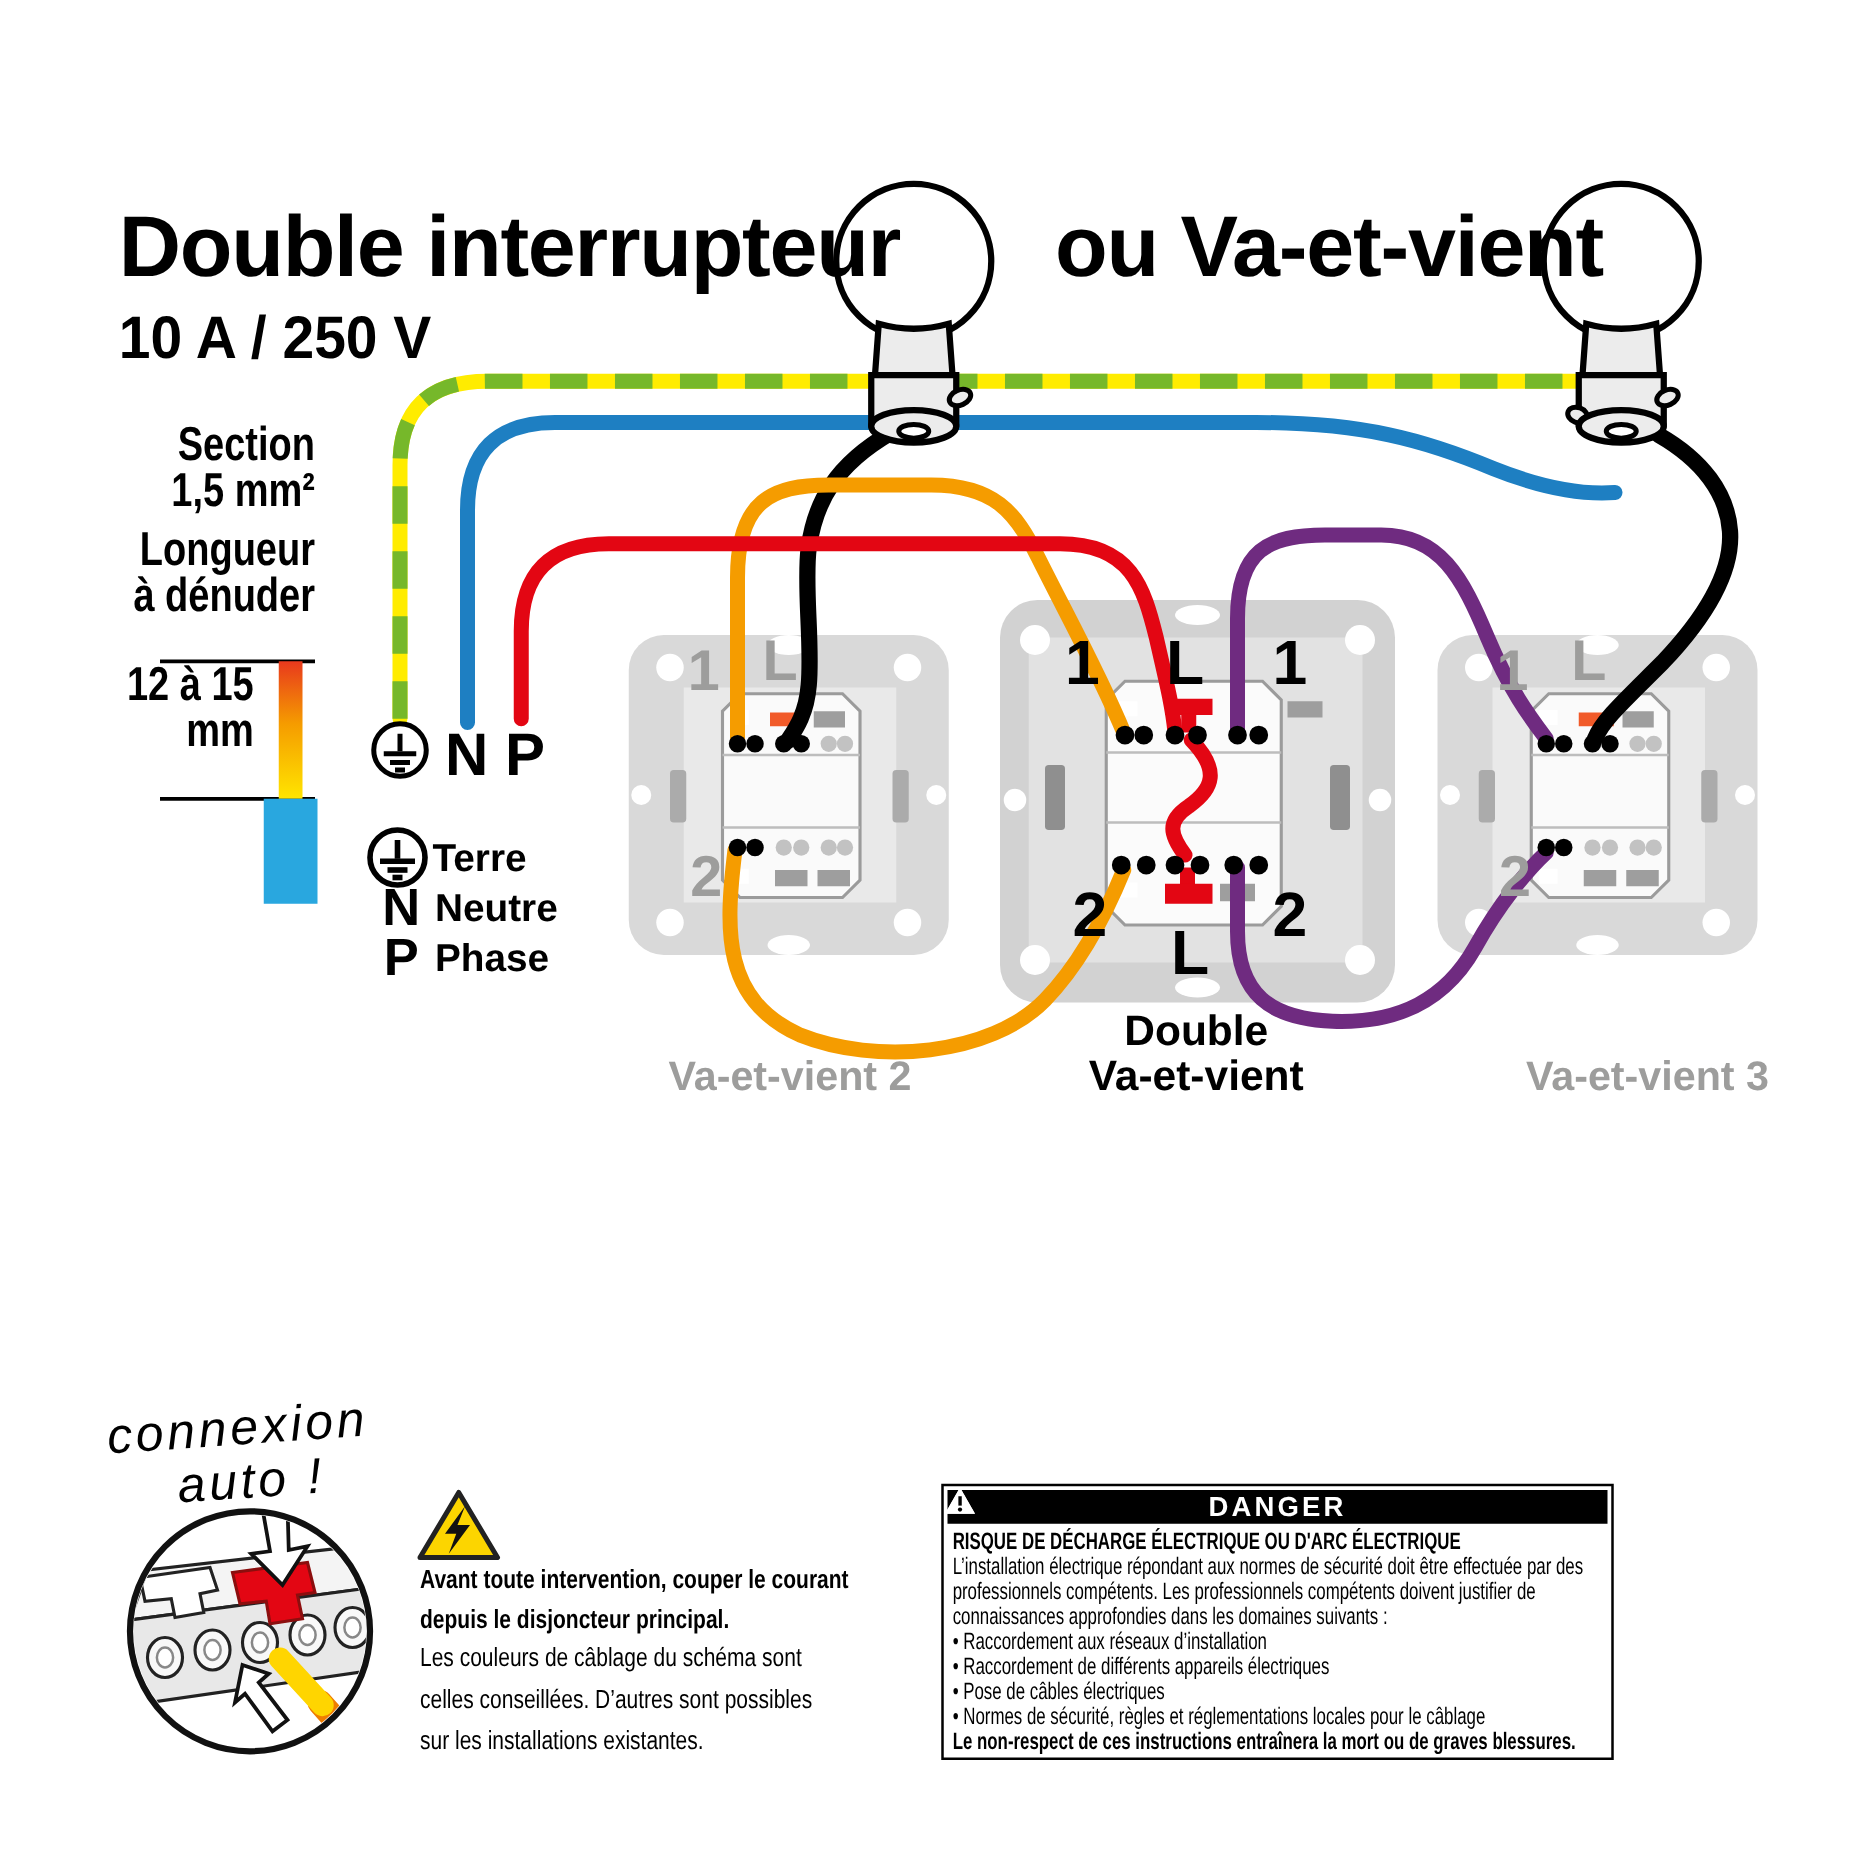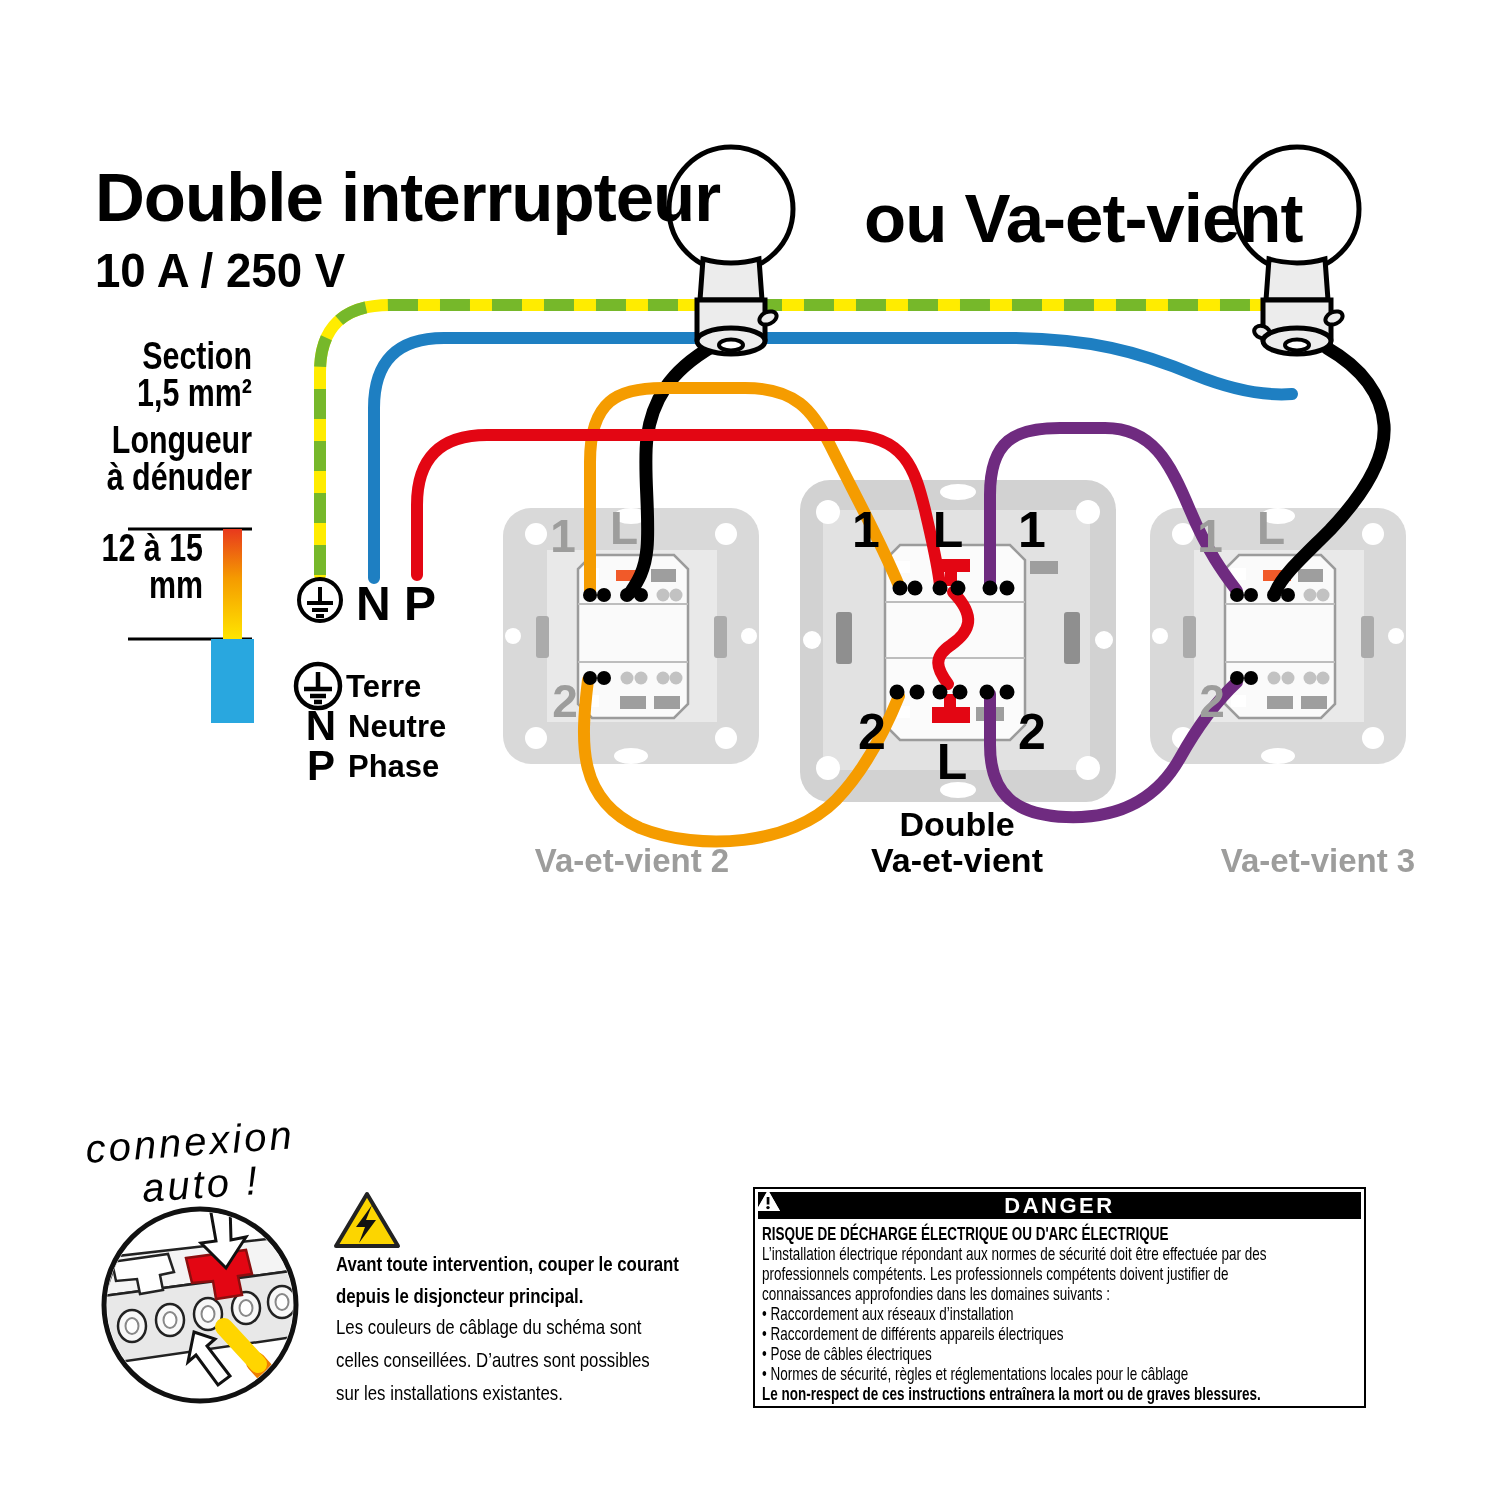--- a/index.html
+++ b/index.html
@@ -8,21 +8,21 @@
   .stage svg{position:absolute;left:0;top:0;}
   svg text{font-family:"Liberation Sans",sans-serif;}
   .abs{position:absolute;}
   .title{font-weight:bold;font-size:69px;letter-spacing:-1px;white-space:nowrap;}
   .rating{font-weight:bold;font-size:48px;transform:scaleX(.95);transform-origin:0 0;white-space:nowrap;}
   .specblock{font-weight:bold;font-size:38px;line-height:37px;text-align:right;
              transform:scaleX(.8);transform-origin:100% 0;}
   .cutpower{font-weight:bold;font-size:21px;line-height:32px;transform:scaleX(.8);transform-origin:0 0;}
   .colorsnote{font-size:21px;line-height:33px;transform:scaleX(.8);transform-origin:0 0;}
   .cutpower div,.colorsnote div{white-space:nowrap;}
-  .danger{left:753px;top:1187px;width:613px;height:221px;border:2.5px solid #000;
+  .danger{left:753px;top:1187px;width:538px;height:221px;border:2.5px solid #000;
           background:#fff;box-sizing:border-box;}
   .danger-header{margin:3px;background:#000;color:#fff;height:27px;display:flex;
                  align-items:center;justify-content:center;gap:9px;font-weight:bold;
                  font-size:22px;letter-spacing:2.5px;}
   .danger-body{padding:2px 10px;font-size:19px;line-height:20px;width:840px;
                transform:scaleX(.71);transform-origin:0 0;}
   .danger-body div{white-space:nowrap;}
   .db-title,.db-footer{font-weight:bold;}
   .db-bullet::before{content:"• ";}
   .svg-lbl-gray{fill:#9d9d9c;font-weight:bold;}
@@ -275,21 +275,21 @@
     </g>
   </g>
 
   <g>
     <path d="M 367 1194 L 398 1246 L 336 1246 Z" fill="#fcd500" stroke="#222" stroke-width="4" stroke-linejoin="round"></path>
     <path d="M 372 1205 L 356 1227 L 365 1227 L 359 1243 L 376 1220 L 366 1220 Z" fill="#111"></path>
   </g>
 </svg>
 
 <div class="abs title" style="left:95px;top:158px;">Double interrupteur</div>
-<div class="abs title" style="left:864px;top:158px;margin-top:21px;">ou Va-et-vient</div>
+<div class="abs title" style="left:844px;top:158px;">ou Va-et-vient</div>
 <div class="abs rating" style="left:95px;top:243px;">10 A / 250 V</div>
 
 <div class="abs specblock" style="left:40px;top:338px;width:212px;">
   <div>Section</div>
   <div>1,5 mm²</div>
 </div>
 <div class="abs specblock" style="left:40px;top:422px;width:212px;">
   <div>Longueur</div>
   <div>à dénuder</div>
 </div>

